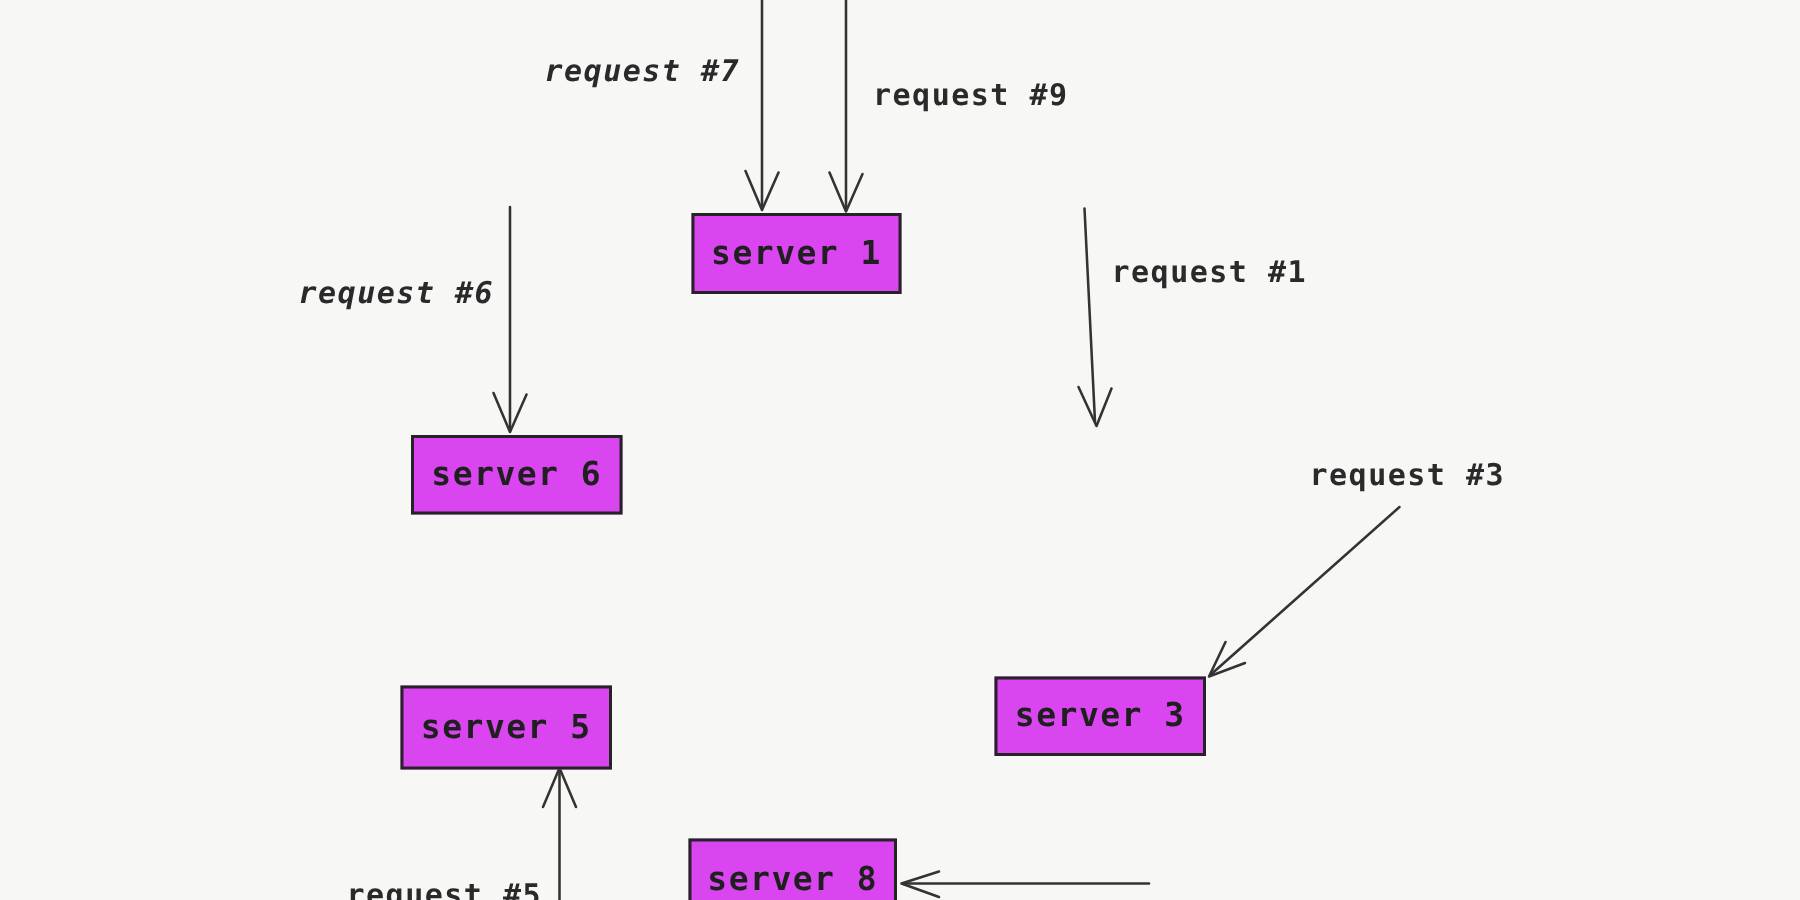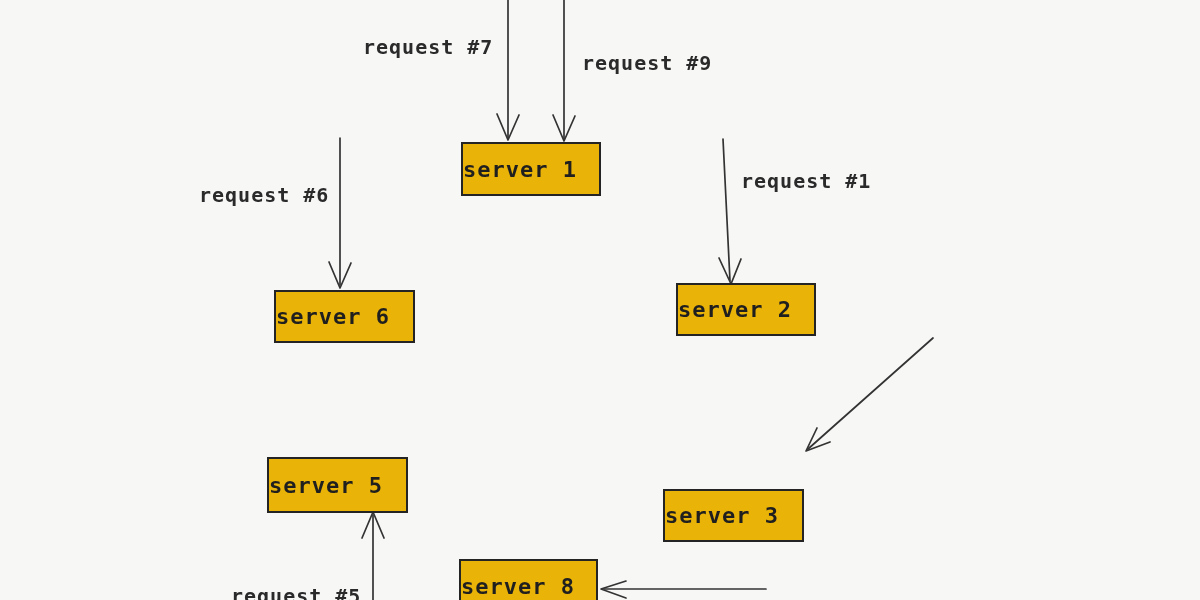--- a/index.html
+++ b/index.html
@@ -17,24 +17,25 @@
   .arrows-layer {
     position: absolute;
     left: 0;
     top: 0;
     width: 1200px;
     height: 600px;
   }
   .node {
     position: absolute;
     box-sizing: border-box;
-    background: #eab308;
+    background: #d946ef;
     border: 2px solid #242424;
     display: flex;
     align-items: center;
+    justify-content: center;
   }
   .node span {
     font-size: 22px;
     font-weight: 600;
     color: #1f1f1f;
     letter-spacing: 1px;
     white-space: nowrap;
   }
   .req-label {
     position: absolute;
@@ -78,44 +79,42 @@
     <g>
       <path d="M766 589 L604 589"></path>
       <path d="M626 581 L601 589 L626 598"></path>
     </g>
   </svg>
 
   <div class="node" style="left:461px; top:142px; width:140px; height:54px;">
     <span>server 1</span>
   </div>
 
-  <div class="node" style="left:676px; top:283px; width:140px; height:53px;">
-    <span>server 2</span>
-  </div>
 
-  <div class="node" style="left:663px; top:451px; width:141px; height:53px;margin-top:38px;">
+  <div class="node" style="left:663px; top:451px; width:141px; height:53px;">
     <span>server 3</span>
   </div>
 
   <div class="node" style="left:459px; top:559px; width:139px; height:54px;">
     <span>server 8</span>
   </div>
 
   <div class="node" style="left:267px; top:457px; width:141px; height:56px;">
     <span>server 5</span>
   </div>
 
   <div class="node" style="left:246px; top:290px; width:141px; height:53px;margin-left:28px;">
     <span>server 6</span>
   </div>
 
-  <div class="req-label" style="left:363px; top:35px;">request #7</div>
+  <div class="req-label" style="left:363px; top:35px;font-style:italic;">request #7</div>
 
   <div class="req-label" style="left:582px; top:51px;">request #9</div>
 
-  <div class="req-label" style="left:199px; top:183px;">request #6</div>
+  <div class="req-label" style="left:199px; top:183px;font-style:italic;">request #6</div>
 
   <div class="req-label" style="left:741px; top:169px;">request #1</div>
 
+  <div class="req-label" style="left:873px; top:304px;">request #3</div>
 
   <div class="req-label" style="left:231px; top:584px;">request #5</div>
 
 </div>
 
 </body></html>

